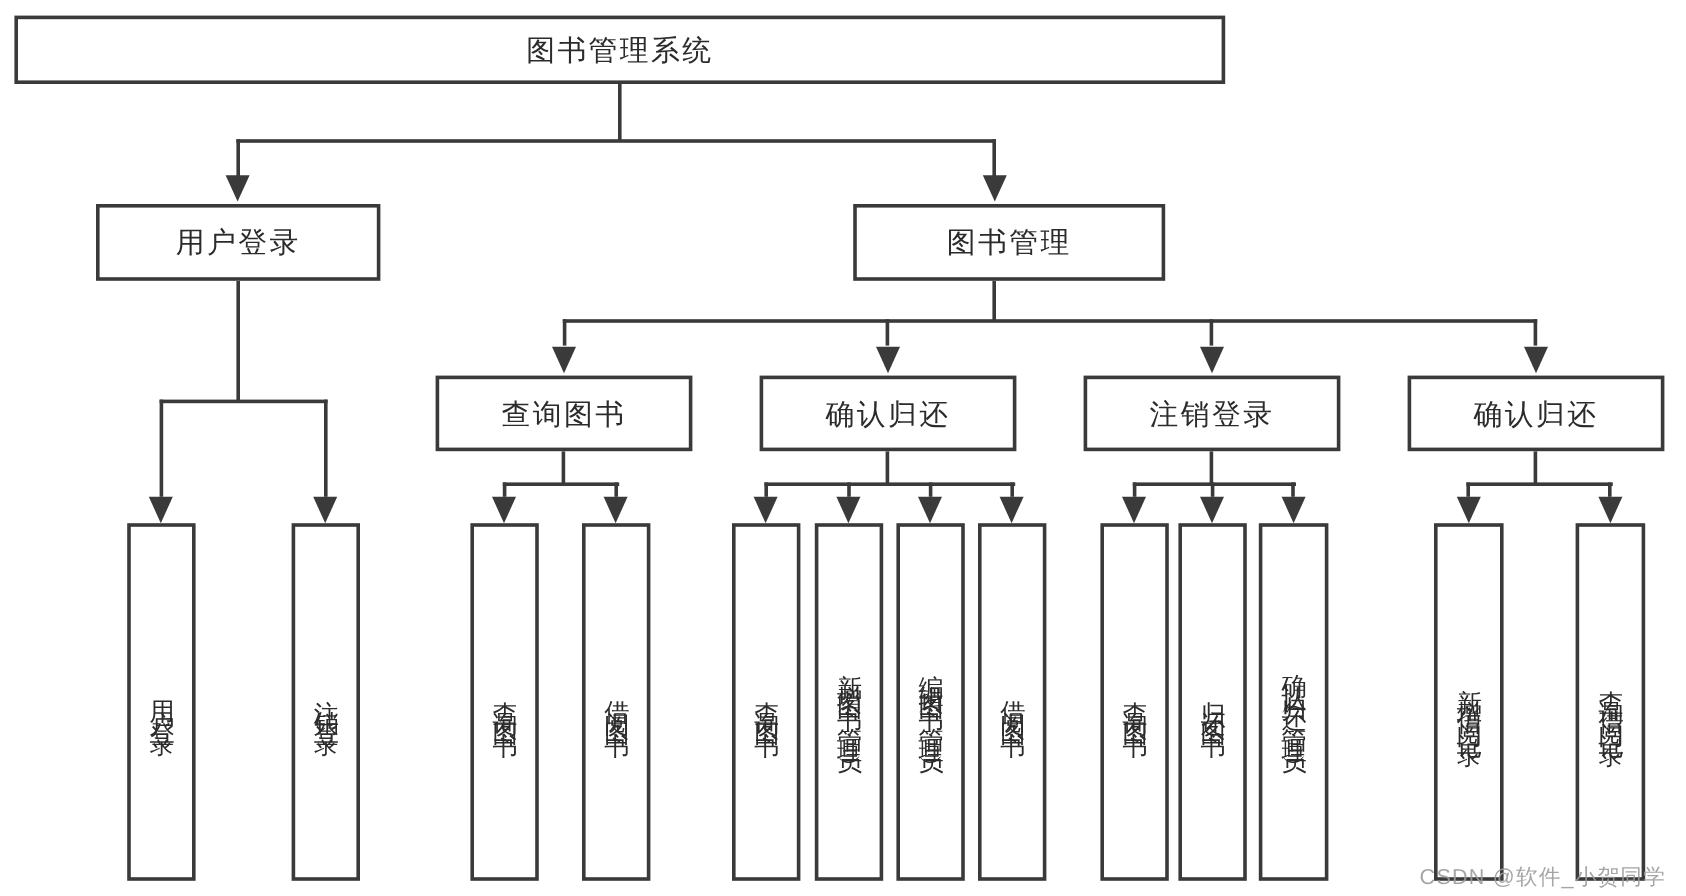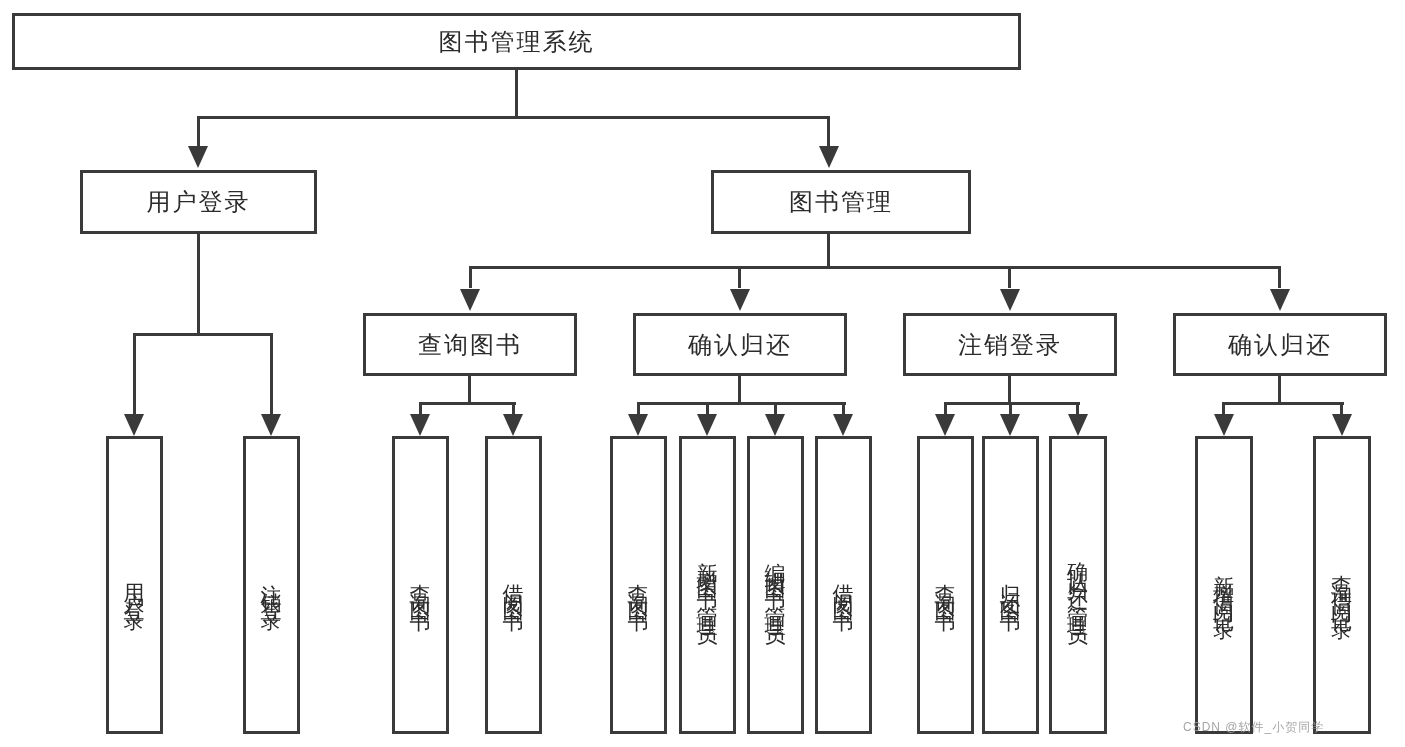--- a/index.html
+++ b/index.html
@@ -43,21 +43,21 @@
     position: absolute;
     width: 0;
     height: 0;
     border-left: 10px solid transparent;
     border-right: 10px solid transparent;
     border-top: 22px solid #3a3a3a;
     z-index: 1;
   }
   .watermark {
     position: absolute;
-    font-size: 12px;
+    font-size: 18px;
     color: #9c9c9c;
     letter-spacing: 1px;
     white-space: nowrap;
     z-index: 5;
     opacity: 0.9;
   }
 </style>
 </head>
 <body>
 

